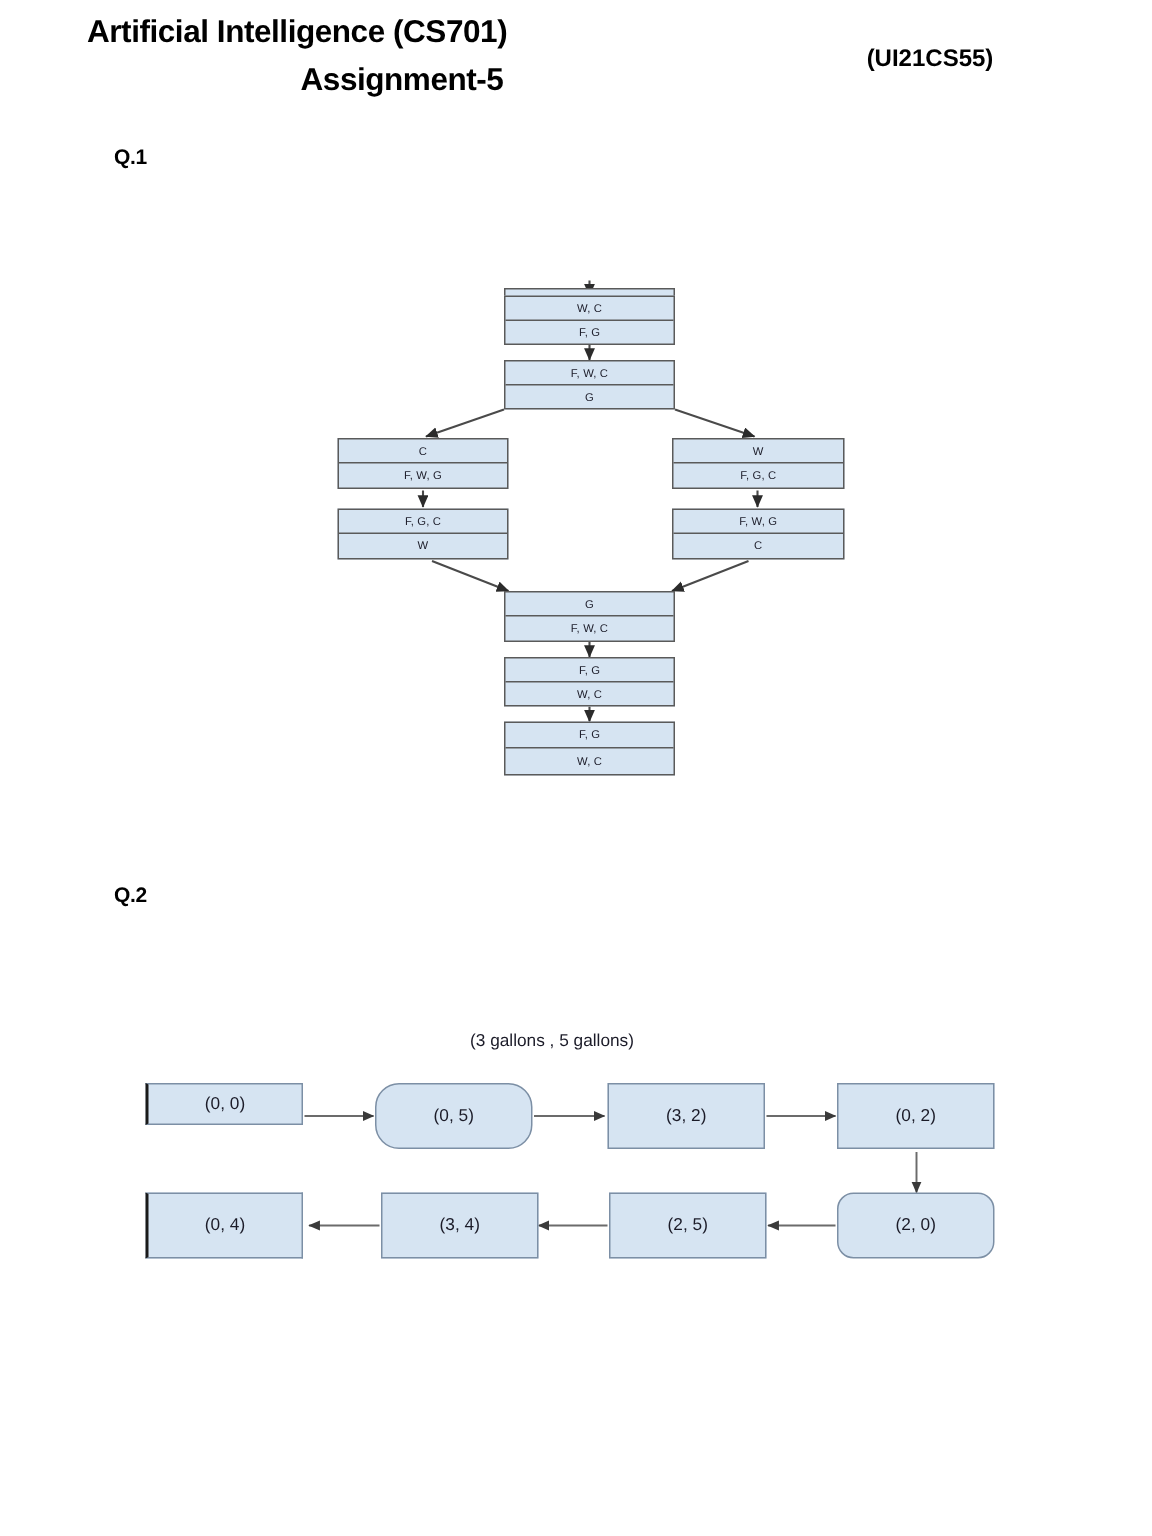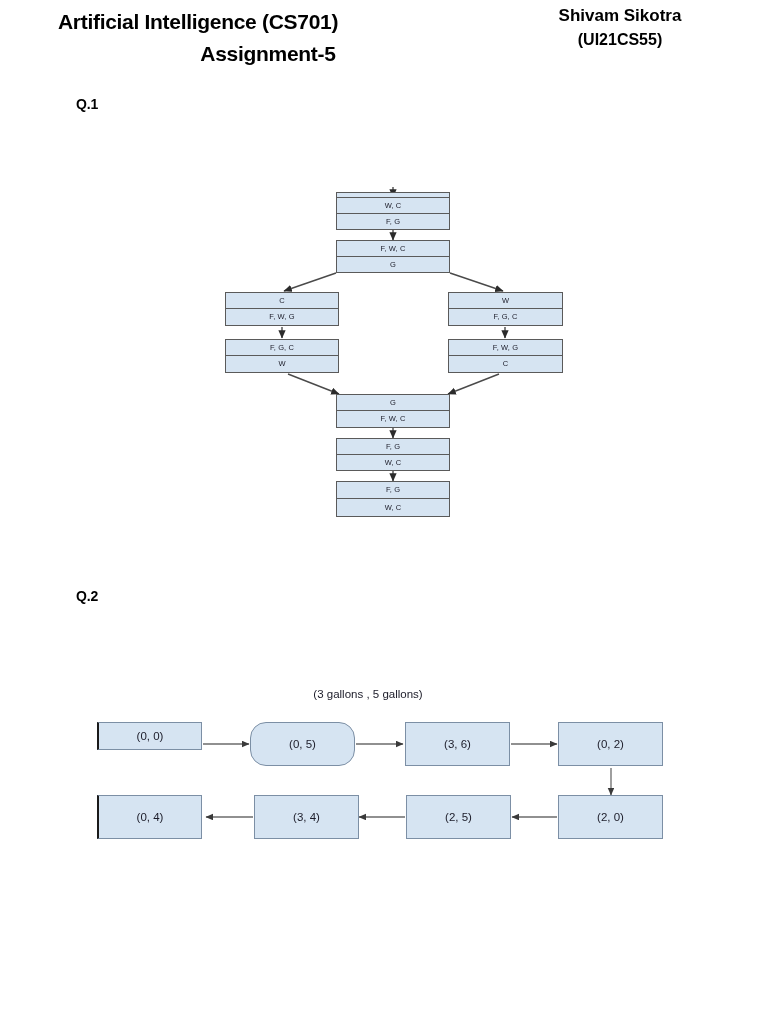--- a/index.html
+++ b/index.html
@@ -136,21 +136,20 @@
     overflow: visible;
     pointer-events: none;
   }
 </style>
 </head>
 <body>
 
 <div id="header-area">
   <div id="doc-title-line1">Artificial Intelligence (CS701)</div>
   <div id="doc-title-line2">Assignment-5</div>
-  <div id="author-name">Shivam Sikotra</div>
   <div id="author-roll">(UI21CS55)</div>
 </div>
 
 <div class="q-label" id="q1-label">Q.1</div>
 <div class="q-label" id="q2-label">Q.2</div>
 
 <div id="q1-diagram">
 
   <svg class="edges" width="768" height="400">
     <defs>
@@ -258,32 +257,32 @@
     </g>
   </svg>
 
   <div class="jug-box origin" style="left:97px; top:44px; width:105px; height:28px;">
     <span>(0, 0)</span>
   </div>
   <div class="jug-box" style="left:250px; top:44px; width:105px; height:44px;border-radius:16px;">
     <span>(0, 5)</span>
   </div>
   <div class="jug-box" style="left:405px; top:44px; width:105px; height:44px;">
-    <span>(3, 6)</span>
+    <span>(3, 2)</span>
   </div>
   <div class="jug-box" style="left:558px; top:44px; width:105px; height:44px;">
     <span>(0, 2)</span>
   </div>
 
   <div class="jug-box origin" style="left:97px; top:117px; width:105px; height:44px;">
     <span>(0, 4)</span>
   </div>
   <div class="jug-box" style="left:254px; top:117px; width:105px; height:44px;align-items:center;">
     <span>(3, 4)</span>
   </div>
   <div class="jug-box" style="left:406px; top:117px; width:105px; height:44px;">
     <span>(2, 5)</span>
   </div>
-  <div class="jug-box" style="left:558px; top:117px; width:105px; height:44px;">
+  <div class="jug-box" style="left:558px; top:117px; width:105px; height:44px;border-radius:11px;">
     <span>(2, 0)</span>
   </div>
 
 </div>
 
 </body></html>

